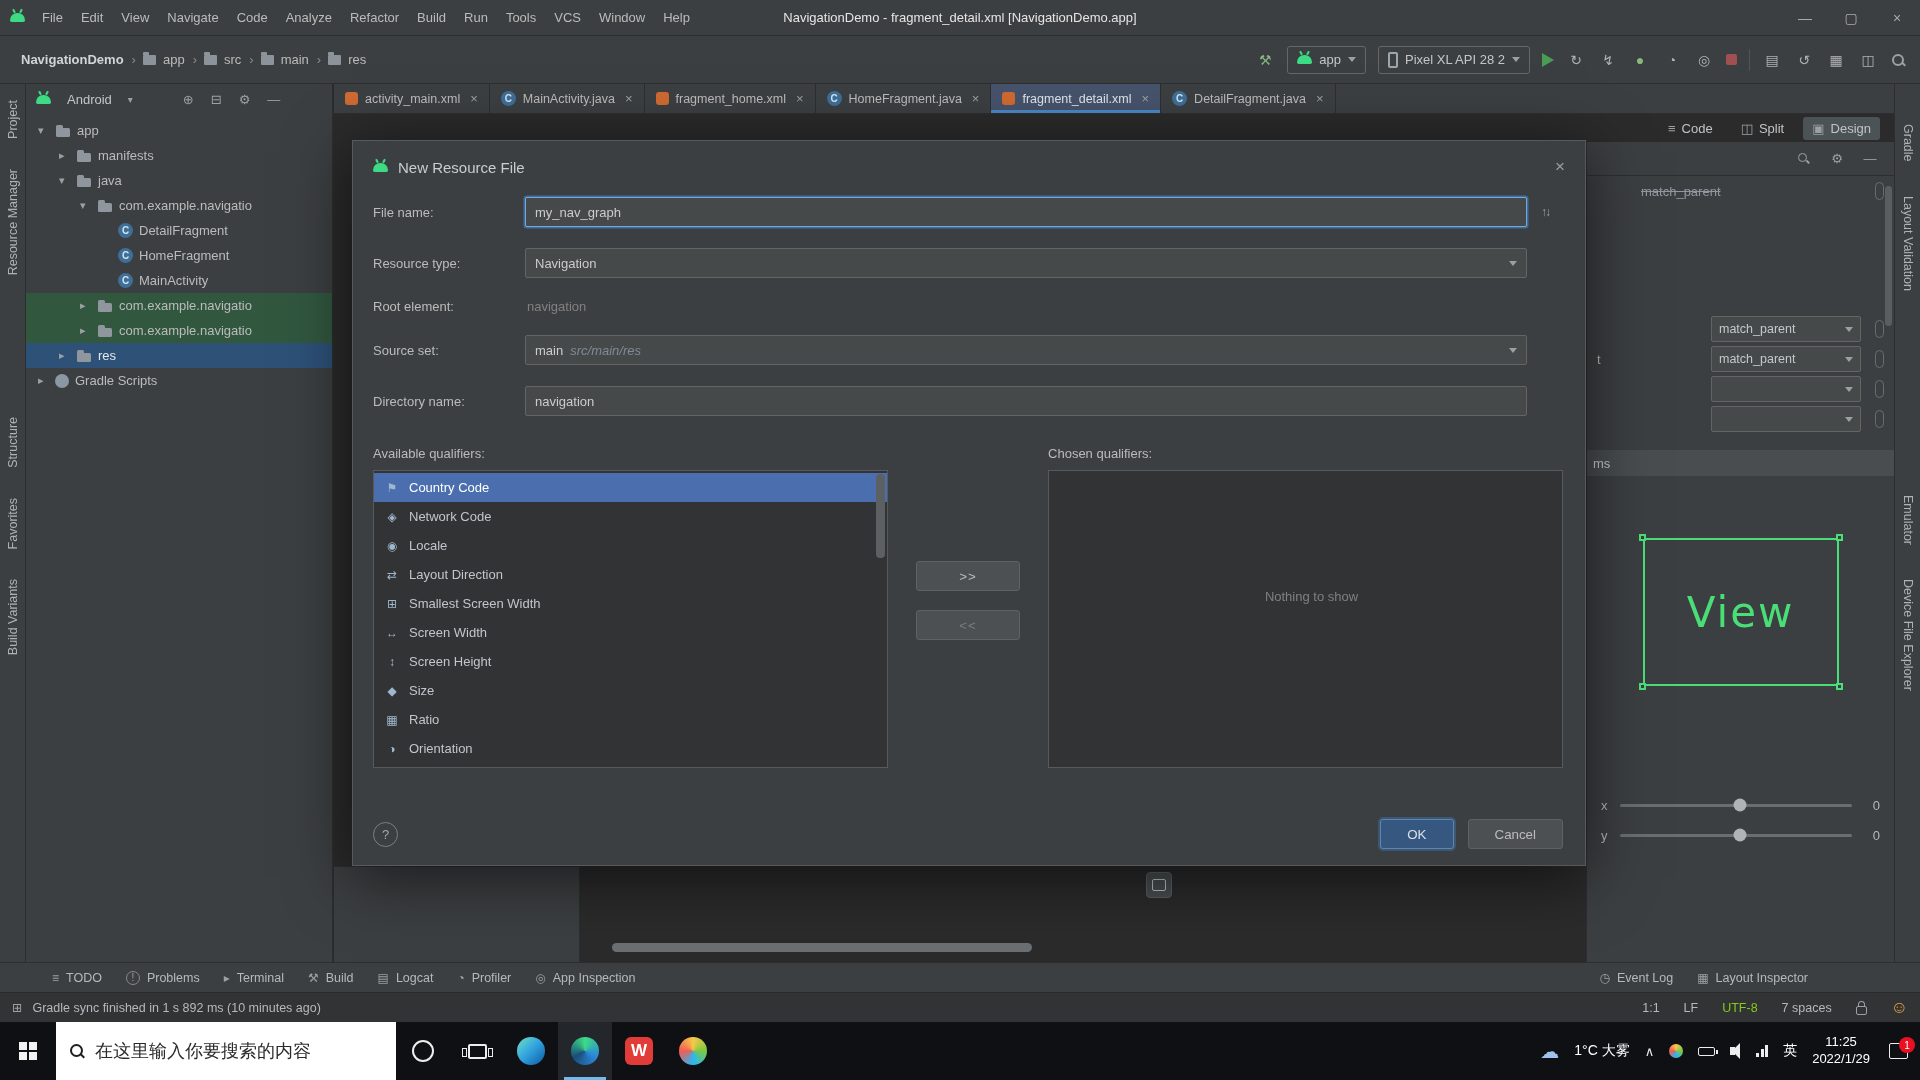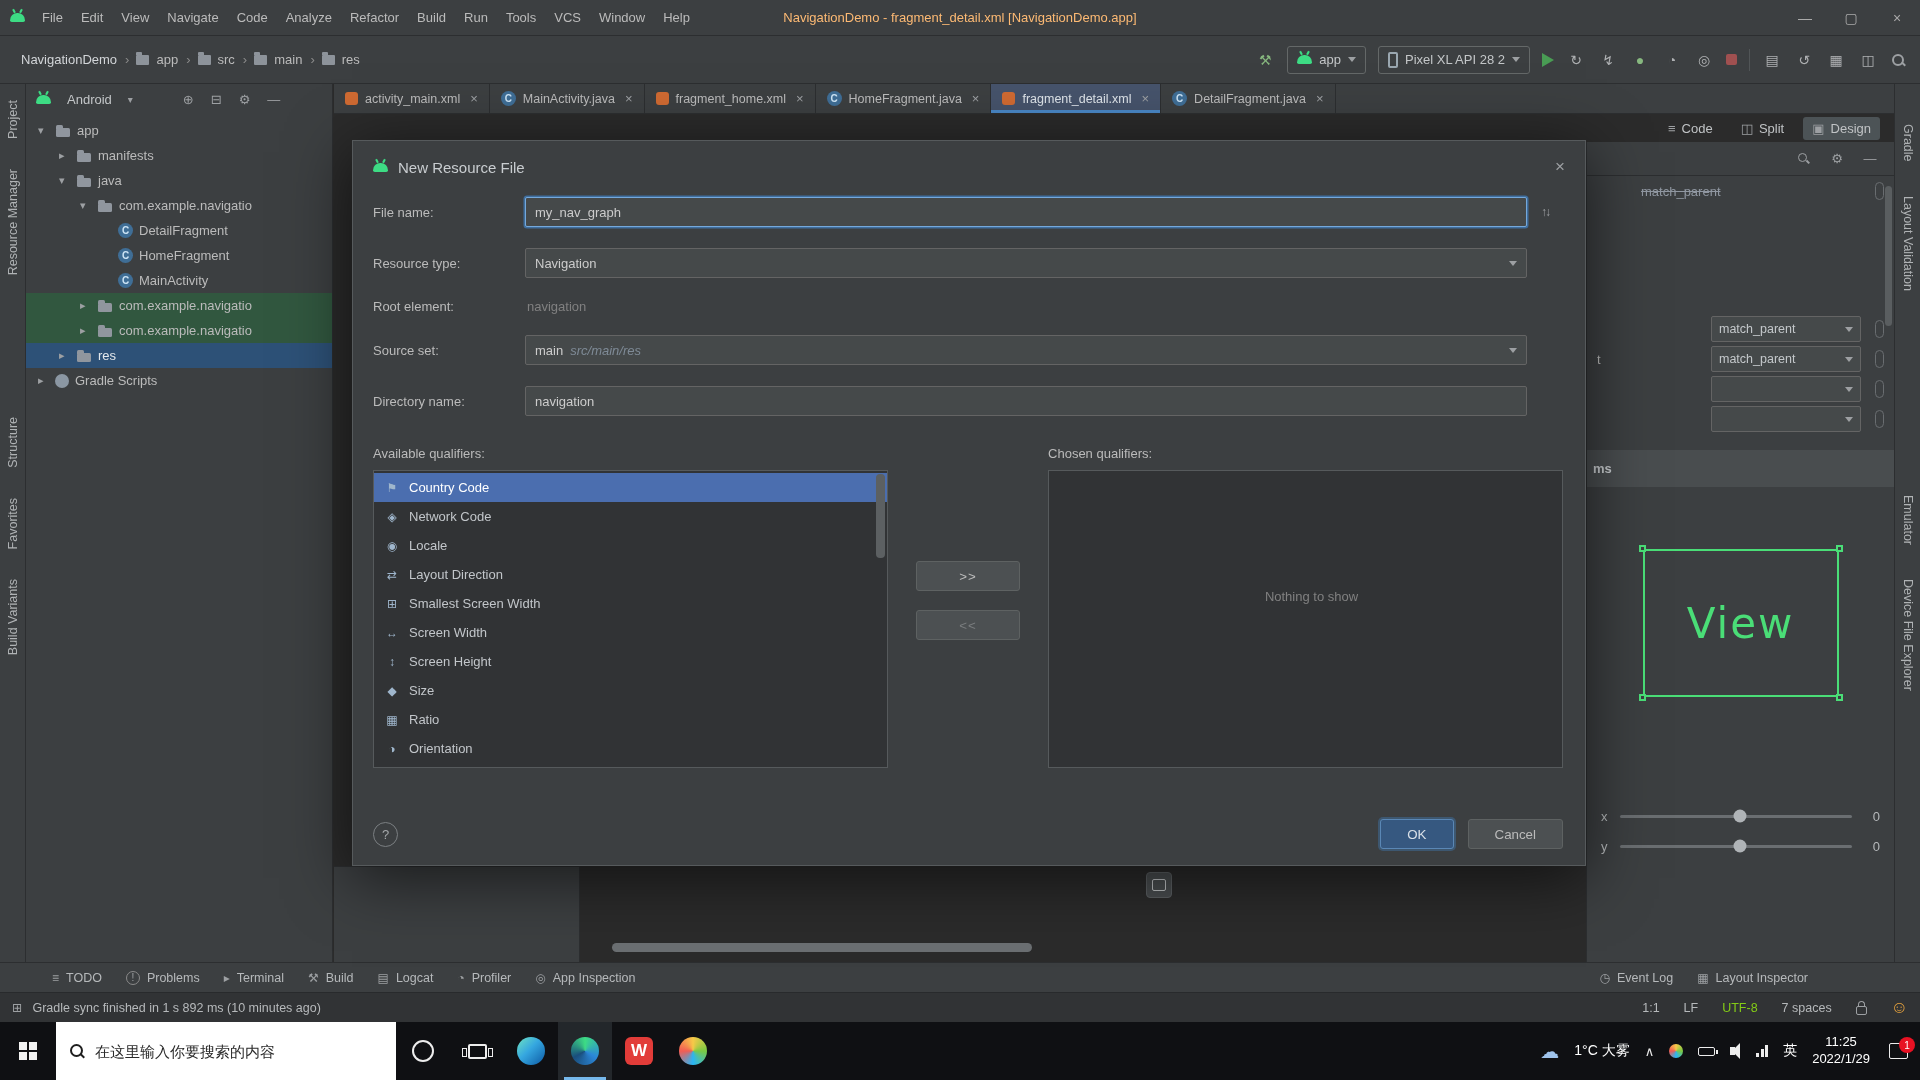--- a/index.html
+++ b/index.html
@@ -10,32 +10,32 @@
   
   #titlebar{position:absolute;left:0;top:0;right:0;height:36px;background:#3c3f41;
             display:flex;align-items:center;border-bottom:1px solid #2c2e30;z-index:5}
   .droid{position:relative;width:15px;height:9px;background:#3ddc84;border-radius:8px 8px 2px 2px;flex:none}
   .droid::before,.droid::after{content:"";position:absolute;top:-4px;width:2px;height:4px;background:#3ddc84}
   .droid::before{left:3px;transform:rotate(-28deg)}
   .droid::after{right:3px;transform:rotate(28deg)}
   #titlebar .droid{margin:0 8px 0 10px}
   #menubar{display:flex}
   .menu-item{padding:9px 9px;color:#bbb;cursor:default}
-  .win-title{position:absolute;left:50%;transform:translateX(-50%);color:#fdba74;white-space:nowrap}
+  .win-title{position:absolute;left:50%;transform:translateX(-50%);color:#e5e5e5;white-space:nowrap}
   .win-controls{margin-left:auto;display:flex}
   .wc{width:46px;height:35px;display:flex;align-items:center;justify-content:center;color:#aaa;font-size:14px}
 
   
   #toolbar{position:absolute;left:0;top:36px;right:0;height:48px;background:#3c3f41;
            display:flex;align-items:center;padding:0 14px;border-bottom:1px solid #2c2e30;z-index:5}
   .crumbs{display:flex;align-items:center}
   .crumb-wrap{display:inline-flex;align-items:center;margin-right:8px;gap:7px}
   .crumb-sep{color:#8a8a8a}
   .crumb{color:#bbb}
-  .crumbs .crumb-wrap:first-of-type .crumb{font-weight:normal;color:#d2d5d8}
+  .crumbs .crumb-wrap:first-of-type .crumb{font-weight:bold;color:#d2d5d8}
   .crumbs .crumb-wrap:first-of-type .fold{display:none}
   .fold{width:13px;height:10px;background:#8d939a;border-radius:1px;position:relative;flex:none}
   .fold::before{content:"";position:absolute;top:-3px;left:0;width:6px;height:3px;background:inherit;border-radius:1px 1px 0 0}
   .tb-right{margin-left:auto;display:flex;align-items:center;gap:12px}
   .tbi{color:#afb1b3;font-size:14px;display:flex;align-items:center;justify-content:center;width:20px;height:20px}
   .tbi.green{color:#87b87f}
   .combo{height:28px;border:1px solid #646868;border-radius:3px;display:flex;align-items:center;
          padding:0 9px;gap:7px;color:#c3c6c8;background:#3c3f41}
   .dd{width:0;height:0;border-left:4px solid transparent;border-right:4px solid transparent;
       border-top:5px solid #9da0a3;flex:none}
@@ -119,22 +119,22 @@
   .strike{color:#9097a1;text-decoration:line-through;margin-left:44px}
   .pick{width:9px;height:18px;border:1px solid #696d70;border-radius:5px;flex:none;margin-left:auto}
   .at-idrow .pick,.at-classrow .pick{margin-left:0}
   .unnamed{color:#c3c6c8;margin-left:auto;margin-right:26px}
   .at-classrow span.cname{margin-left:44px;color:#c3c6c8}
   .at-gap{height:108px}
   .acombo{width:150px;height:26px;background:#45494a;border:1px solid #646464;border-radius:2px;
           display:flex;align-items:center;padding:0 7px;color:#c4c8cb;font-size:12.5px;
           margin-left:auto;margin-right:8px;gap:4px}
   .acombo .dd{margin-left:auto}
-  .at-section{background:#494d4f;height:37px;display:flex;align-items:center;padding:0 6px;
-              font-weight:bold;color:#c8cccf;margin-top:16px}
+  .at-section{background:#494d4f;height:26px;display:flex;align-items:center;padding:0 6px;
+              font-weight:normal;color:#c8cccf;margin-top:16px}
   .at-preview{height:252px;position:relative}
   .vbox{width:196px;height:148px;border:2px solid #4ade77;margin:62px auto 0;display:flex;
         align-items:center;justify-content:center;position:relative;color:#4ade77;
         font-size:42px;letter-spacing:2px;font-family:"DejaVu Sans",sans-serif}
   .vbox .h{position:absolute;width:7px;height:7px;background:#3c3f41;border:2px solid #4ade77}
   .h.tl{left:-6px;top:-6px}.h.tr{right:-6px;top:-6px}.h.bl{left:-6px;bottom:-6px}.h.br{right:-6px;bottom:-6px}
   .sl-row{display:flex;align-items:center;height:30px;padding:0 14px;gap:12px;color:#b6b9bb}
   .sl-track{flex:1;height:3px;background:#6a6e71;border-radius:2px;position:relative}
   .sl-thumb{position:absolute;top:50%;left:var(--p,50%);transform:translate(-50%,-50%);
             width:13px;height:13px;border-radius:50%;background:#b0b4b7}
@@ -203,21 +203,21 @@
   
   #taskbar{position:absolute;left:0;right:0;bottom:0;height:58px;background:#0f1013;display:flex;
            align-items:stretch;color:#fff;z-index:6}
   .tb-start{width:56px;display:flex;align-items:center;justify-content:center}
   .winlogo{display:grid;grid-template-columns:8px 8px;grid-template-rows:8px 8px;gap:2px}
   .winlogo i{background:#f2f2f2}
   .tb-search{width:340px;background:#ffffff;display:flex;align-items:center;gap:10px;padding:0 13px}
   .mag{position:relative;width:16px;height:16px;flex:none}
   .mag::before{content:"";position:absolute;left:1px;top:1px;width:9px;height:9px;border:2px solid #1f1f1f;border-radius:50%}
   .mag::after{content:"";position:absolute;left:11px;top:12px;width:5px;height:2px;background:#1f1f1f;transform:rotate(45deg)}
-  .tb-search input{border:none;outline:none;background:transparent;font-size:15px;color:#111;
+  .tb-search input{border:none;outline:none;background:transparent;font-size:18px;color:#111;
                    width:100%;font-family:"Liberation Sans","DejaVu Sans",sans-serif}
   .tb-search input::placeholder{color:#2a2a2a;opacity:1}
   .tb-app{width:54px;display:flex;align-items:center;justify-content:center;position:relative}
   .tb-app.active{background:#23272b}
   .tb-app.active::after{content:"";position:absolute;left:6px;right:6px;bottom:0;height:3px;background:#76b9ed}
   .cort{width:22px;height:22px;border:2px solid #ededed;border-radius:50%}
   .tview{width:19px;height:15px;border:2px solid #ededed;border-radius:2px;position:relative}
   .tview::before,.tview::after{content:"";position:absolute;top:2px;width:3px;height:7px;border:1.5px solid #ededed}
   .tview::before{left:-8px}
   .tview::after{right:-8px}

